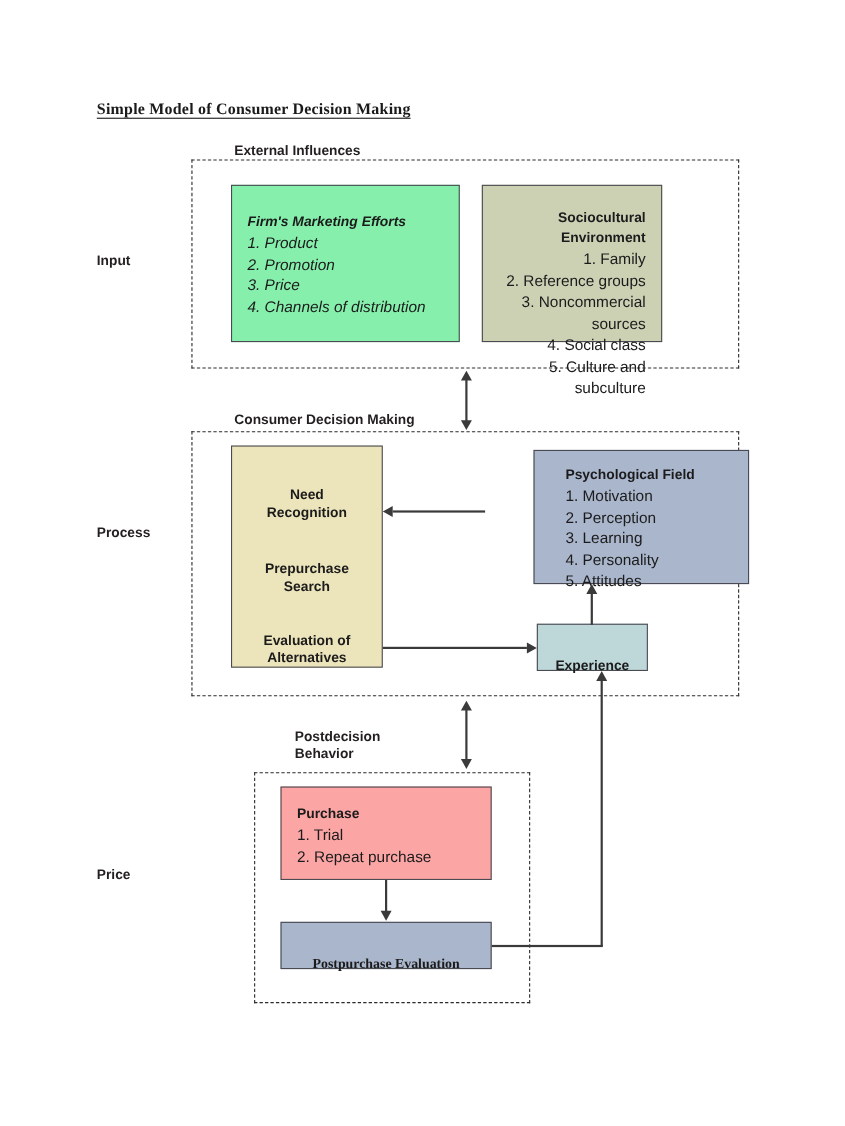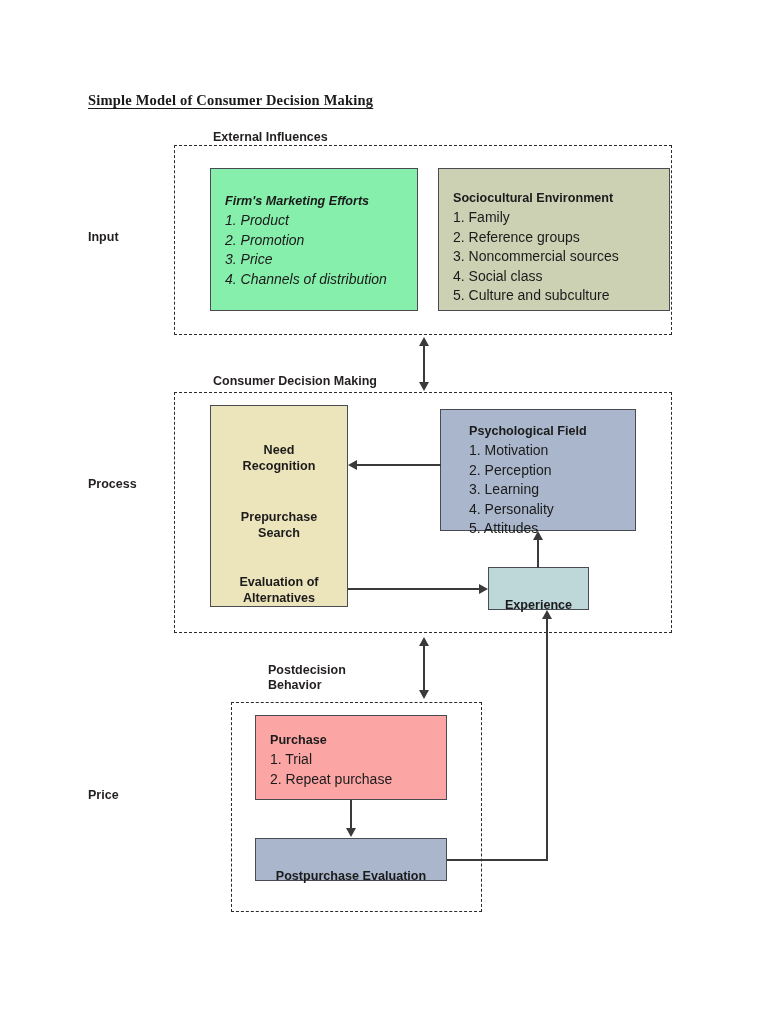--- a/index.html
+++ b/index.html
@@ -88,21 +88,21 @@
     font-size: 12.6px;
     font-weight: bold;
     text-align: center;
     line-height: 16px;
     margin-top: 16px;
   }
 
   .col-firm      { background: #86efac; font-style: italic; }
   .col-socio     { background: #ccd1b4; }
   .col-need      { background: #ece4bb; }
-  .col-psych     { background: #aab6cc; }
+  .col-psych     { background: #aab6cc; margin-left: 45px; }
   .col-exp       { background: #bed8da; }
   .col-purchase  { background: #fca5a5; }
   .col-postpur   { background: #aab6cc; }
 
   
   .vline, .hline {
     position: absolute;
     background: #3a3a3a;
   }
   .vline { width: 1.6px; }
@@ -153,21 +153,21 @@
       <div class="box-title">Firm's Marketing Efforts</div>
       <div class="box-list">
         <div>1. Product</div>
         <div>2. Promotion</div>
         <div>3. Price</div>
         <div>4. Channels of distribution</div>
       </div>
     </div>
   </div>
 
-  <div class="box col-socio" style="left:438px; top:168px; width:232px; height:143px;">
+  <div class="box col-socio" style="left:438px; top:168px; width:164px; height:143px;text-align:right;">
     <div class="box-inner" style="top:20px;">
       <div class="box-title">Sociocultural Environment</div>
       <div class="box-list">
         <div>1. Family</div>
         <div>2. Reference groups</div>
         <div>3. Noncommercial sources</div>
         <div>4. Social class</div>
         <div>5. Culture and subculture</div>
       </div>
     </div>
@@ -239,21 +239,21 @@
       <div class="box-list">
         <div>1. Trial</div>
         <div>2. Repeat purchase</div>
       </div>
     </div>
   </div>
 
   <div class="vline" style="left:350px; top:800px; height:29px;"></div>
   <div class="arrow-down" style="left:346px; top:828px;"></div>
 
-  <div class="box col-postpur" style="left:255px; top:838px; width:192px; height:43px;">
+  <div class="box col-postpur" style="left:255px; top:838px; width:192px; height:43px;font-family:Liberation Serif, serif;">
     <div class="box-inner box-centered-label" style="top:13px;">Postpurchase Evaluation</div>
   </div>
 
   <div class="hline" style="left:447px; top:859px; width:101px;"></div>
   <div class="vline" style="left:546px; top:619px; height:241px;"></div>
   <div class="arrow-up" style="left:542px; top:610px;"></div>
 
 </div>
 
 </body></html>

